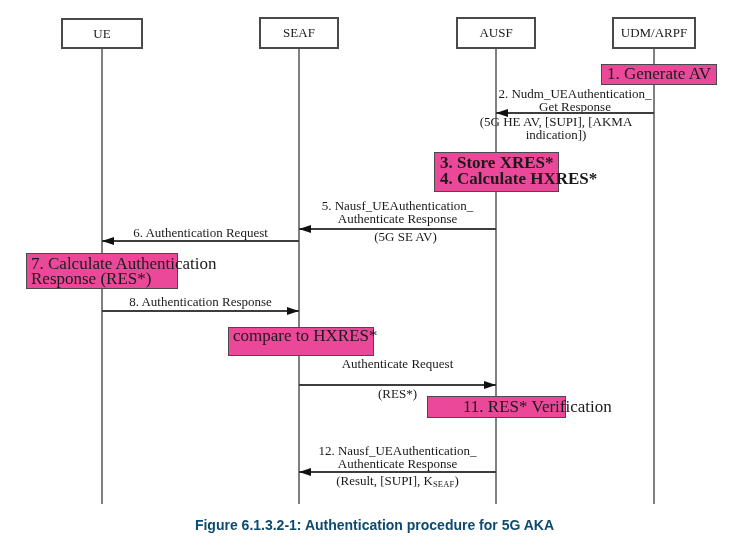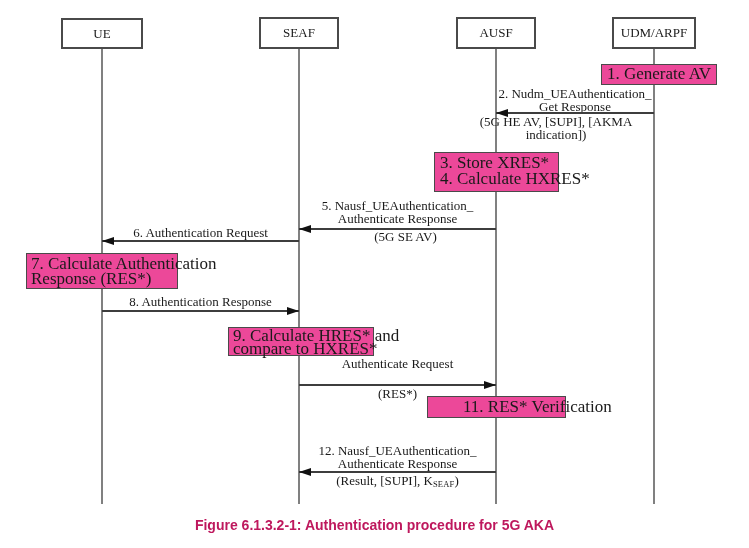--- a/index.html
+++ b/index.html
@@ -20,21 +20,21 @@
   .a-udm {left:612px;top:17px; width:84px; height:32px;}
   
   .lifeline{position:absolute;top:49px;height:455px;width:2px;background:#808080;z-index:1;}
   .l-ue{left:101px;} .l-seaf{left:298px;} .l-ausf{left:495px;} .l-udm{left:653px;}
   
   .action{
     position:absolute;box-sizing:border-box;background:#ec4899;border:1.5px solid #4a4a4a;
     z-index:3;font-size:17px;white-space:nowrap;
   }
   .act-1 {left:601px;top:64px; width:116px;height:21px;text-align:center;line-height:17px;}
-  .act-34{left:434px;top:152px;width:125px;height:40px;line-height:16px;padding:2px 5px;}
+  .act-34{left:434px;top:152px;width:125px;height:40px;line-height:16px;padding:2px 5px;font-weight:bold;}
   .act-7 {left:26px; top:253px;width:152px;height:36px;line-height:15px;padding:2px 4px;}
   .act-9 {left:228px;top:327px;width:146px;height:29px;line-height:13px;padding:1px 4px;}
   .act-11{left:427px;top:396px;width:139px;height:22px;text-align:center;line-height:19px;padding-left:35px;}
   
   .mline{position:absolute;height:1.5px;background:#3d3d3d;z-index:2;}
   .ml-2 {left:496px;top:112px;width:158px;}
   .ml-5 {left:299px;top:228px;width:197px;}
   .ml-6 {left:102px;top:240px;width:197px;}
   .ml-8 {left:102px;top:310px;width:197px;}
   .ml-10{left:299px;top:384px;width:197px;}
@@ -59,21 +59,21 @@
   .mt-6l {left:102px;top:227px;width:197px;}
   .mt-8l {left:102px;top:296px;width:197px;}
   .mt-10l{left:299px;top:358px;width:197px;}
   .mt-10p{left:299px;top:388px;width:197px;}
   .mt-12l{left:299px;top:445px;width:197px;}
   .mt-12p{left:299px;top:475px;width:197px;}
   .sub{font-size:8.5px;vertical-align:-2px;letter-spacing:0.2px;}
   
   .caption{
     position:absolute;left:0;top:517px;width:749px;text-align:center;
-    font-family:"Liberation Sans", sans-serif;font-weight:bold;font-size:14px;color:#be185d;
+    font-family:"Liberation Sans", sans-serif;font-weight:bold;font-size:14px;color:#0c4a6e;
   }
 </style>
 </head>
 <body>
 
 <div class="canvas">
 
   <div class="lifeline l-ue"></div>
   <div class="lifeline l-seaf"></div>
   <div class="lifeline l-ausf"></div>
@@ -133,21 +133,20 @@
     <div>Response (RES*)</div>
   </div>
 
   <div class="mtext mt-8l">
     <div>8. Authentication Response</div>
   </div>
   <div class="mline ml-8"></div>
   <div class="head head-right mh-8"></div>
 
   <div class="action act-9">
-    <div>9. Calculate HRES* and</div>
     <div>compare to HXRES*</div>
   </div>
 
   <div class="mtext mt-10l">
     <div>Authenticate Request</div>
   </div>
   <div class="mline ml-10"></div>
   <div class="head head-right mh-10"></div>
   <div class="mtext mt-10p">
     <div>(RES*)</div>

